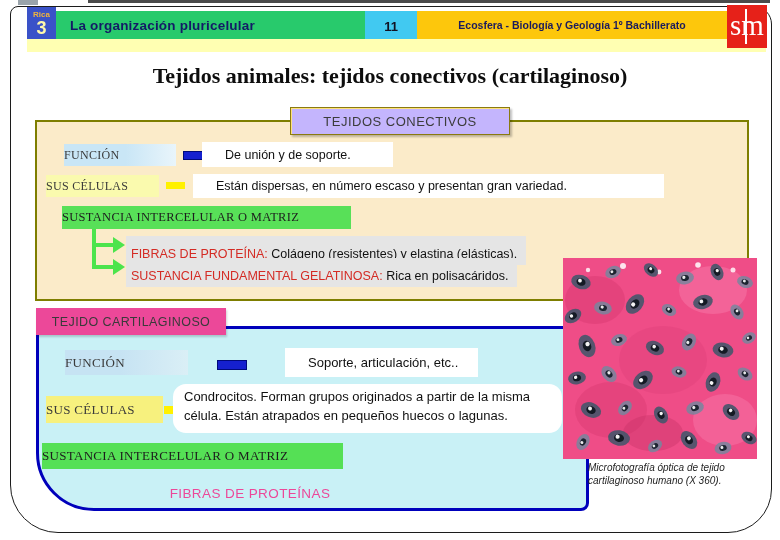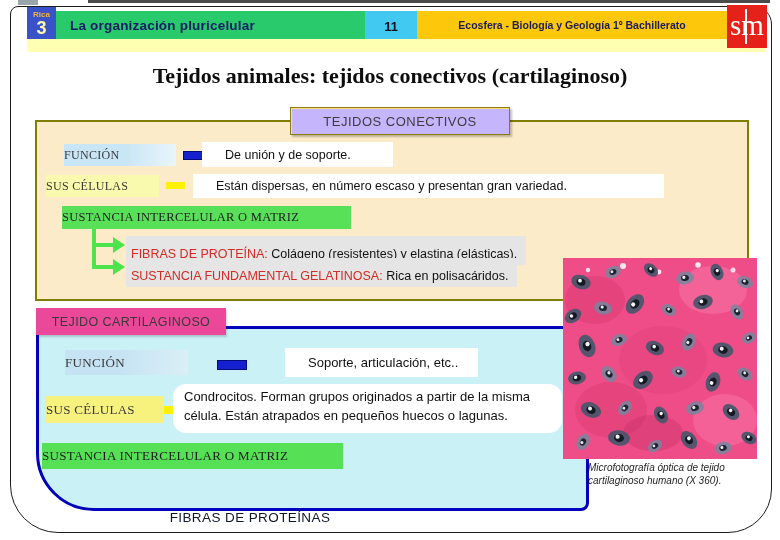--- a/index.html
+++ b/index.html
@@ -68,21 +68,21 @@
              box-shadow:1px 2px 2px rgba(0,0,0,.18);
              display:flex;align-items:center;justify-content:center;font-size:12.5px;color:#3a3a3a;letter-spacing:.4px;}
   .lbl-blue2{left:65px;top:350px;width:123px;height:25px;background:linear-gradient(90deg,#c6e3f3 45%,#daeff6);font-size:13px;}
   .dash-blue2{left:217px;top:360px;width:28px;height:8px;background:#1520cf;border:1px solid #000a7a;}
   .wbox-f2{left:249px;top:348px;width:170px;height:29px;font-size:13px;margin-left:36px;}
   .lbl-yel2{left:46px;top:396px;width:117px;height:27px;background:#f7f17e;font-size:13px;}
   .dash-yel2{left:164px;top:406px;width:18px;height:8px;background:#fff100;}
   .wbox-c2{left:173px;top:384px;width:389px;height:49px;font-size:13px;line-height:1.45;
            display:block;padding:4px 8px 0 11px;box-sizing:border-box;border-radius:13px;}
   .lbl-green2{left:42px;top:443px;width:301px;height:26px;background:#55e055;color:#1d1d1d;font-size:13px;}
-  .fibras{left:105px;top:510px;width:290px;text-align:center;font-size:13.5px;color:#0f172a;letter-spacing:.4px;}
+  .fibras{left:105px;top:486px;width:290px;text-align:center;font-size:13.5px;color:#ec4899;letter-spacing:.4px;}
 
   
   .micro{left:563px;top:258px;width:194px;height:201px;}
   .caption{left:588px;top:461px;width:178px;font-style:italic;font-size:10px;line-height:1.3;color:#1e1e1e;}
 </style>
 </head>
 <body>
 
 <div class="stage">
 

